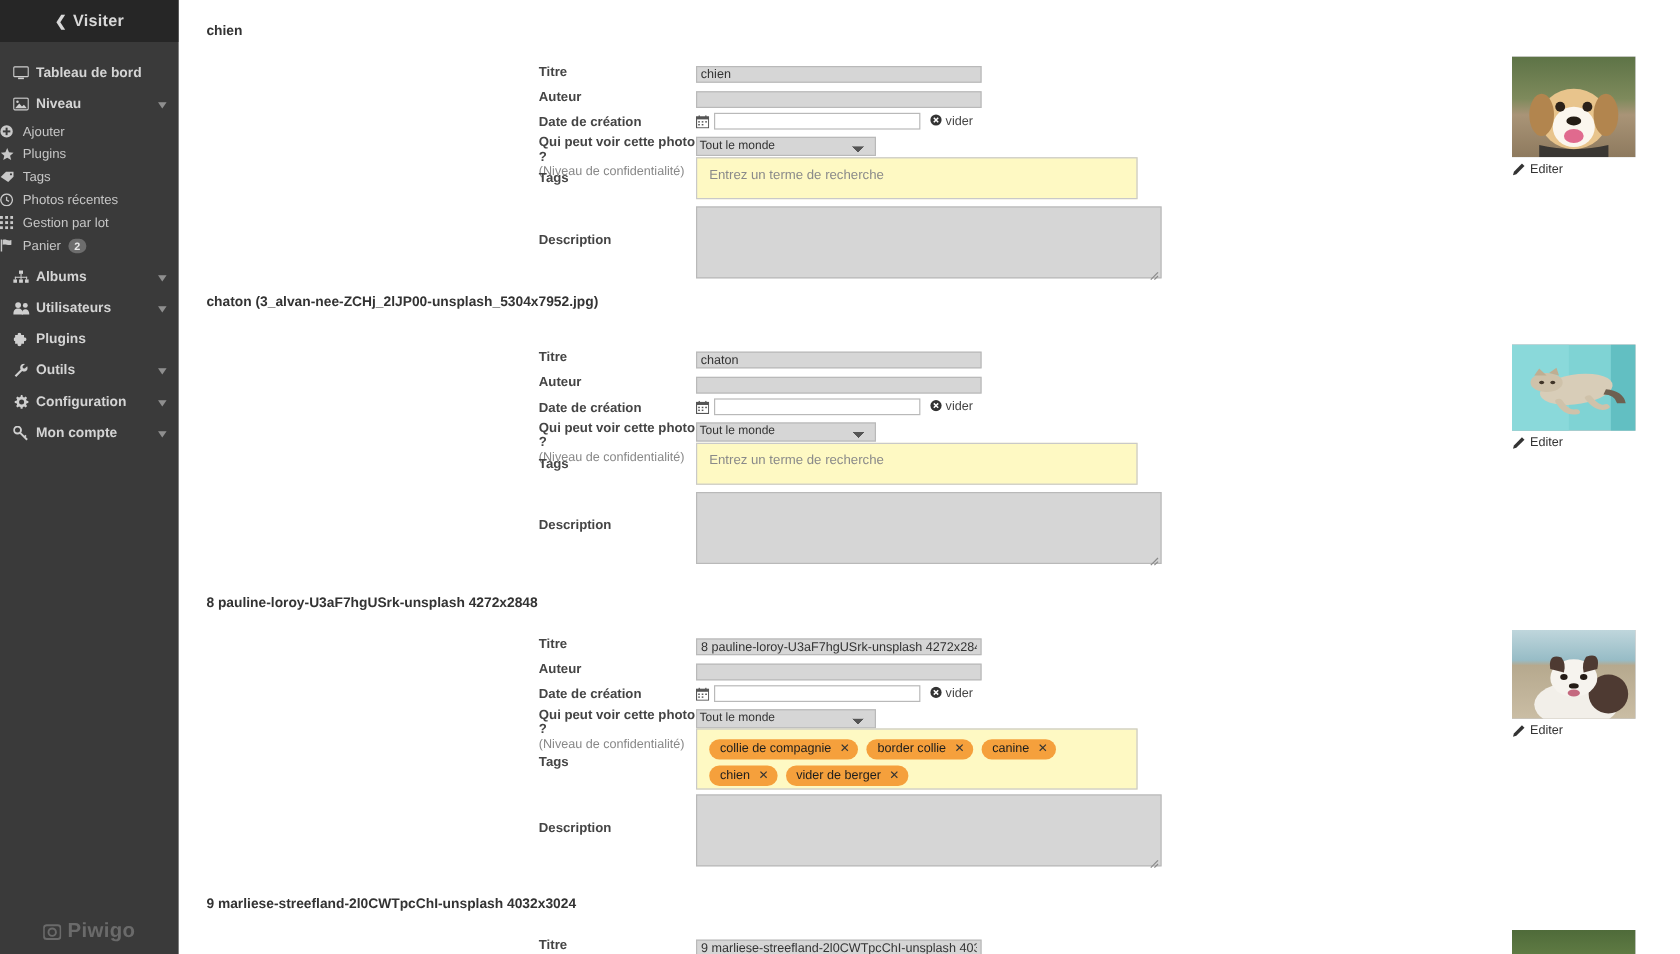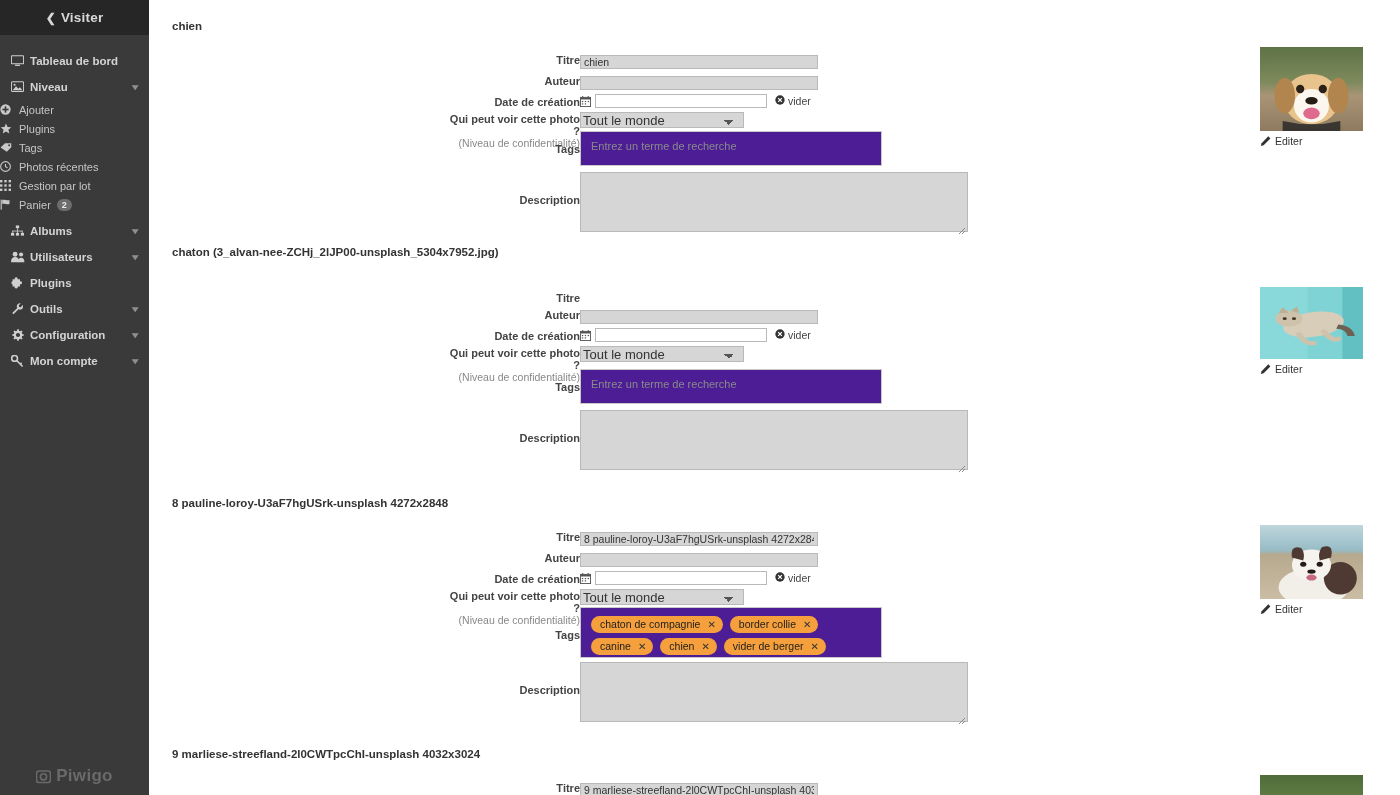--- a/index.html
+++ b/index.html
@@ -68,21 +68,21 @@
   }
   .section { position: relative; }
   .sec-title {
     font-size: 11.5px; font-weight: bold; color: #333;
     padding-left: 23px;
   }
 
   .row { display: flex; align-items: flex-start; margin-bottom: 0; }
   .lbl-cell {
     width: 131px; flex: 0 0 131px;
-    text-align: right; font-size: 11px; font-weight: bold; color: #444;
+    text-align: left; font-size: 11px; font-weight: bold; color: #444;
     padding-top: 2px;
   }
   .lbl-cell .sub-lbl { display:block; font-weight: normal; color: #888; font-size: 10.5px; }
   .fld-cell { flex: 1; }
 
   input.txt {
     width: 238px; height: 14px;
     background: #d6d6d6; border: 1px solid #b9b9b9;
     font-size: 10.5px; color: #333; padding: 0 3px;
     font-family: "Liberation Sans", sans-serif;
@@ -94,34 +94,34 @@
     font-family: "Liberation Sans", sans-serif; outline: none;
   }
   .date-wrap { display: flex; align-items: center; }
   .cal-ico { margin-right: 4px; color: #555; display: flex; }
   .vider {
     margin-left: 8px; font-size: 10.5px; color: #444;
     display: flex; align-items: flex-start; cursor: pointer;
   }
   .vider .xcirc { margin-right: 3px; display: flex; }
   select.sel {
-    width: 164px; height: 16px;
+    width: 150px; height: 16px;
     background: #d6d6d6; border: 1px solid #b9b9b9;
-    font-size: 13px; color: #333; padding: 0 2px;
+    font-size: 10px; color: #333; padding: 0 2px;
     font-family: "Liberation Sans", sans-serif;
     -webkit-appearance: none; appearance: none;
     background-image: linear-gradient(45deg, transparent 50%, #555 50%), linear-gradient(135deg, #555 50%, transparent 50%);
     background-position: calc(100% - 14px) 7px, calc(100% - 9px) 7px;
     background-size: 5px 5px, 5px 5px;
     background-repeat: no-repeat;
     outline: none;
   }
   .tags-box {
-    width: 302px; min-height: 32px;
-    border: 1px solid #c9c9c9; background: #4c1d95;
+    width: 368px; min-height: 32px;
+    border: 1px solid #c9c9c9; background: #fef9c3;
     padding: 8px 10px; display: flex; flex-wrap: wrap; gap: 5px 7px;
     align-content: flex-start;
   }
   .tags-box .ph { font-size: 11px; color: #8a8a8a; }
   .tag {
     background: #f5a03c; border-radius: 10px;
     font-size: 10.5px; color: #1d1d1d;
     padding: 2px 7px 2px 9px; display: inline-flex; align-items: center;
     white-space: nowrap; line-height: 13px;
   }
@@ -444,20 +444,21 @@
               </span>
               <span>Editer</span>
             </div>
           </div>
         </div>
         <div class="section">
           <div class="sec-title" style="position: absolute; left: 0px; top: 246px;">chaton (3_alvan-nee-ZCHj_2lJP00-unsplash_5304x7952.jpg)</div>
           <div style="position: absolute; left: 300px; top: 290px; width: 640px;">
             <div class="row" style="margin-bottom: 3px;">
               <div class="lbl-cell"><span>Titre</span></div>
+              <div class="fld-cell"><input type="text" class="txt" value="chaton" style=""></div>
             </div>
             <div class="row" style="margin-bottom: 3px;">
               <div class="lbl-cell"><span>Auteur</span></div>
               <div class="fld-cell"><input type="text" class="txt" value="" style=""></div>
             </div>
             <div class="row" style="margin-bottom: 3px;">
               <div class="lbl-cell"><span>Date de création</span></div>
               <div class="fld-cell">
                 <div class="date-wrap">
                   <span class="cal-ico">
@@ -586,21 +587,21 @@
             </div>
             <div class="row" style="margin-bottom: 8px;">
               <div class="lbl-cell"><span>Qui peut voir cette photo ?</span><span class="sub-lbl">(Niveau de confidentialité)</span></div>
               <div class="fld-cell"><select class="sel"><option>Tout le monde</option><option>Contacts</option><option>Amis</option><option>Famille</option><option>Admins</option></select></div>
             </div>
             <div class="row" style="position: absolute; left: 0px; top: 78px;">
               <div class="lbl-cell" style="padding-top: 22px;"><span>Tags</span></div>
               <div class="fld-cell">
                 <div class="tags-box" style="height: 51px;">
                   <span class="tag">
-                    <span>chaton de compagnie</span>
+                    <span>collie de compagnie</span>
                     <span class="x">✕</span>
                   </span>
                   <span class="tag">
                     <span>border collie</span>
                     <span class="x">✕</span>
                   </span>
                   <span class="tag">
                     <span>canine</span>
                     <span class="x">✕</span>
                   </span>

